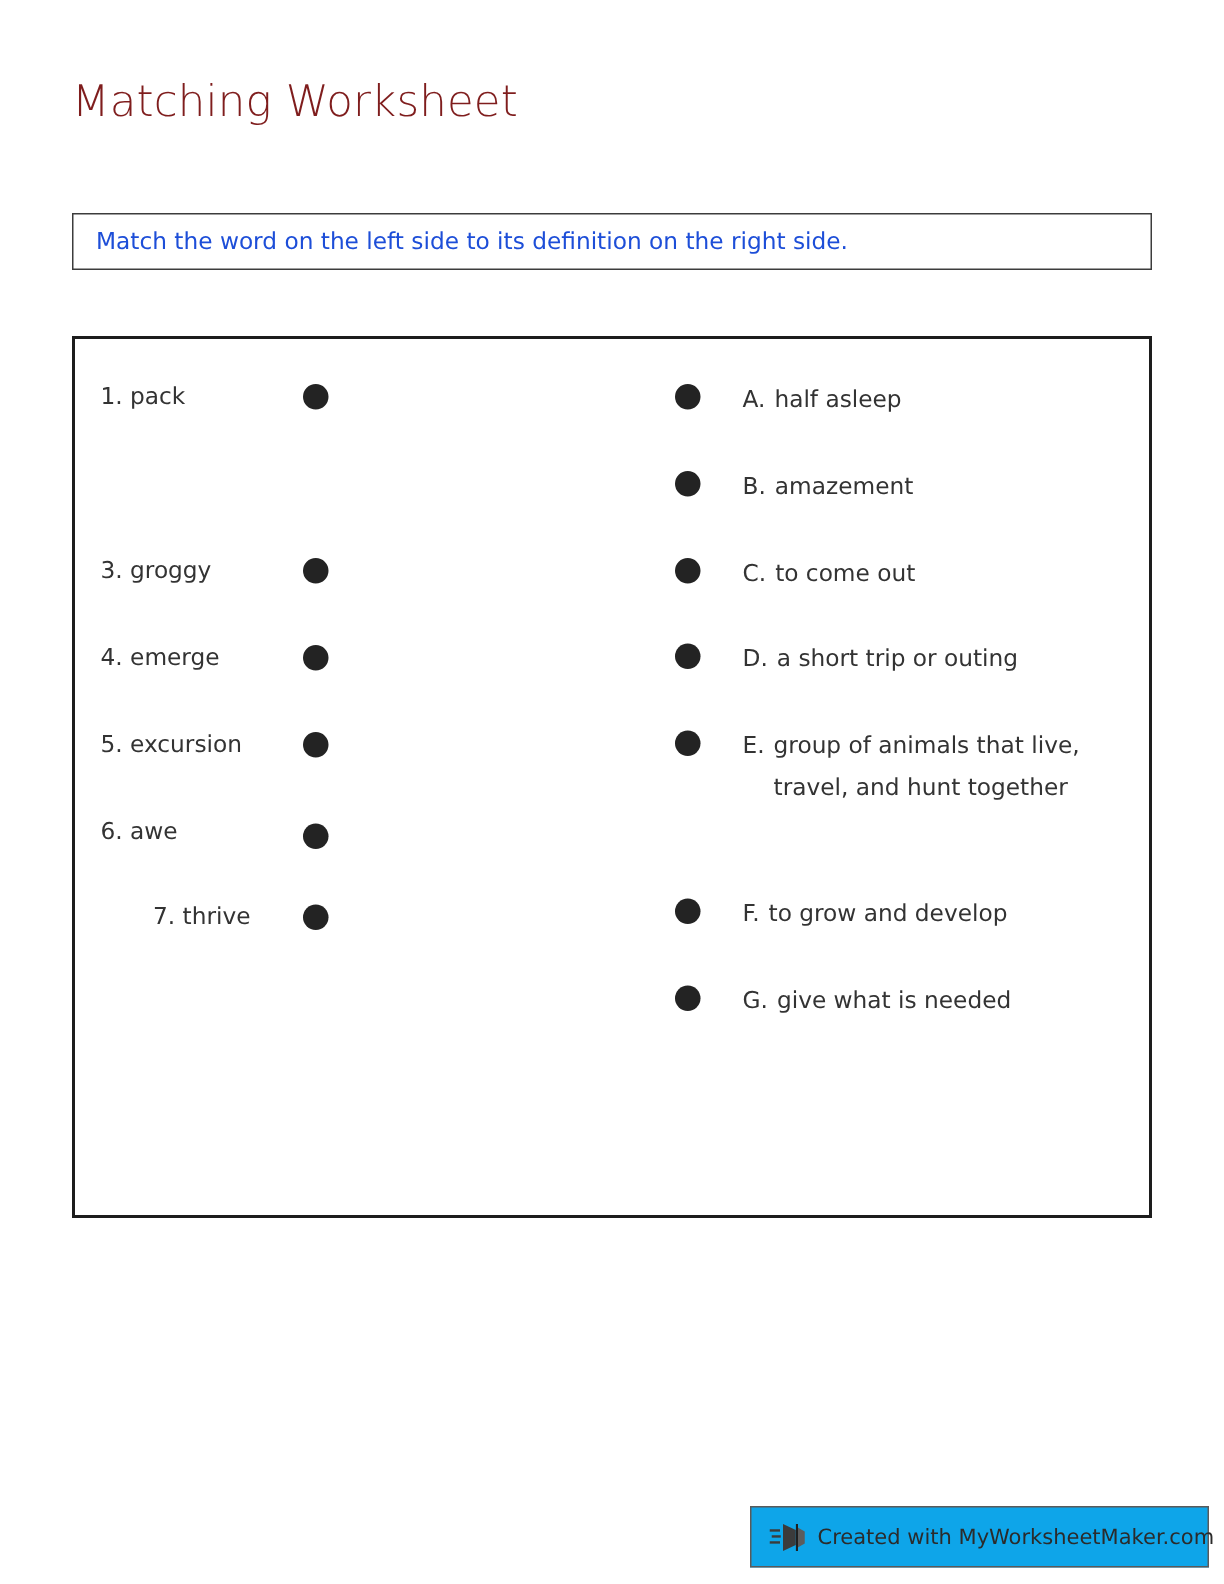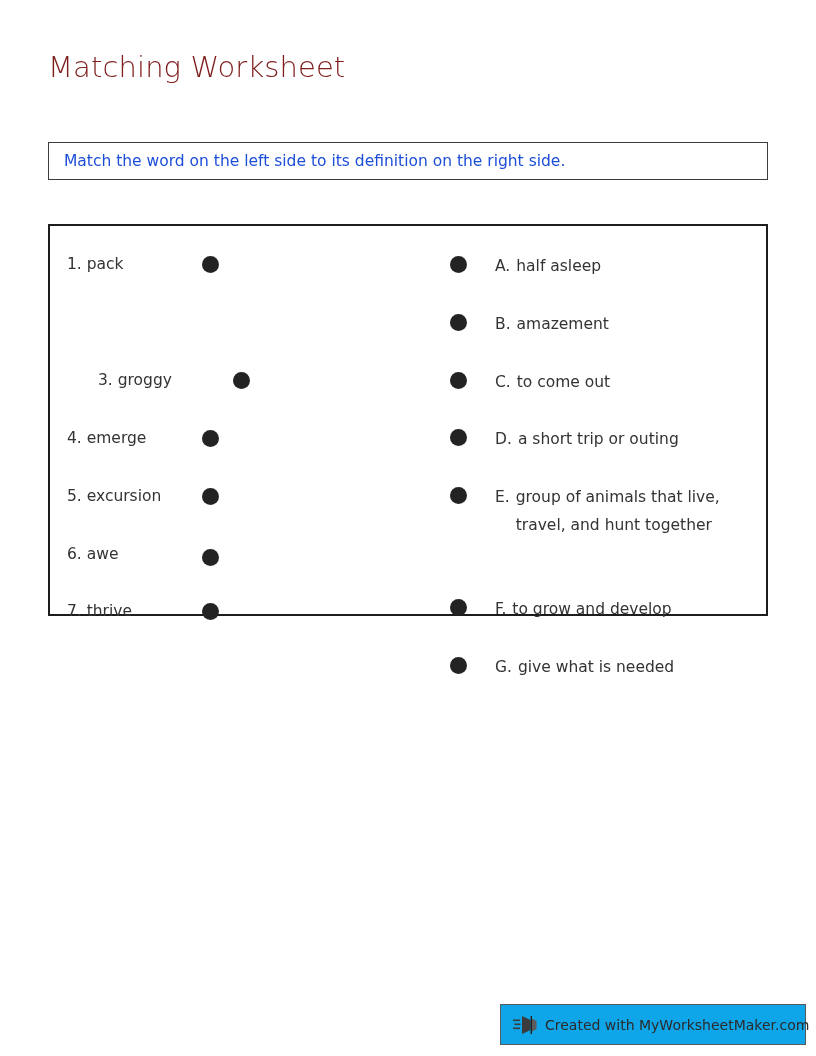--- a/index.html
+++ b/index.html
@@ -53,21 +53,21 @@
     color: #1d4ed8;
     line-height: 20px;
   }
 
   
   .match-box {
     position: absolute;
     left: 48px;
     top: 224px;
     width: 720px;
-    height: 392px;
+    height: 588px;
     border: 2px solid #1d1d1d;
     box-sizing: border-box;
   }
 
   .columns {
     position: absolute;
     inset: 0;
   }
 
   
@@ -179,41 +179,41 @@
     <div class="columns">
 
       <div class="left-col">
 
         <div class="term-row" style="top: 26px;">
           <span class="term-label">1. pack</span>
           <span class="dot"></span>
         </div>
 
 
-        <div class="term-row" style="top: 142px; margin-left: 31px;">
+        <div class="term-row" style="top: 142px;">
           <span class="term-label">3. groggy</span>
           <span class="dot"></span>
         </div>
 
         <div class="term-row" style="top: 200px;">
           <span class="term-label">4. emerge</span>
           <span class="dot"></span>
         </div>
 
         <div class="term-row" style="top: 258px;">
           <span class="term-label">5. excursion</span>
           <span class="dot"></span>
         </div>
 
         <div class="term-row" style="top: 316px; align-items: flex-end;">
           <span class="term-label">6. awe</span>
           <span class="dot"></span>
         </div>
 
-        <div class="term-row" style="top: 373px;">
+        <div class="term-row" style="top: 373px; text-align: center;">
           <span class="term-label">7. thrive</span>
           <span class="dot"></span>
         </div>
 
       </div>
 
       <div class="right-col">
 
         <div class="def-row" style="top: 26px;">
           <span class="dot"></span>

